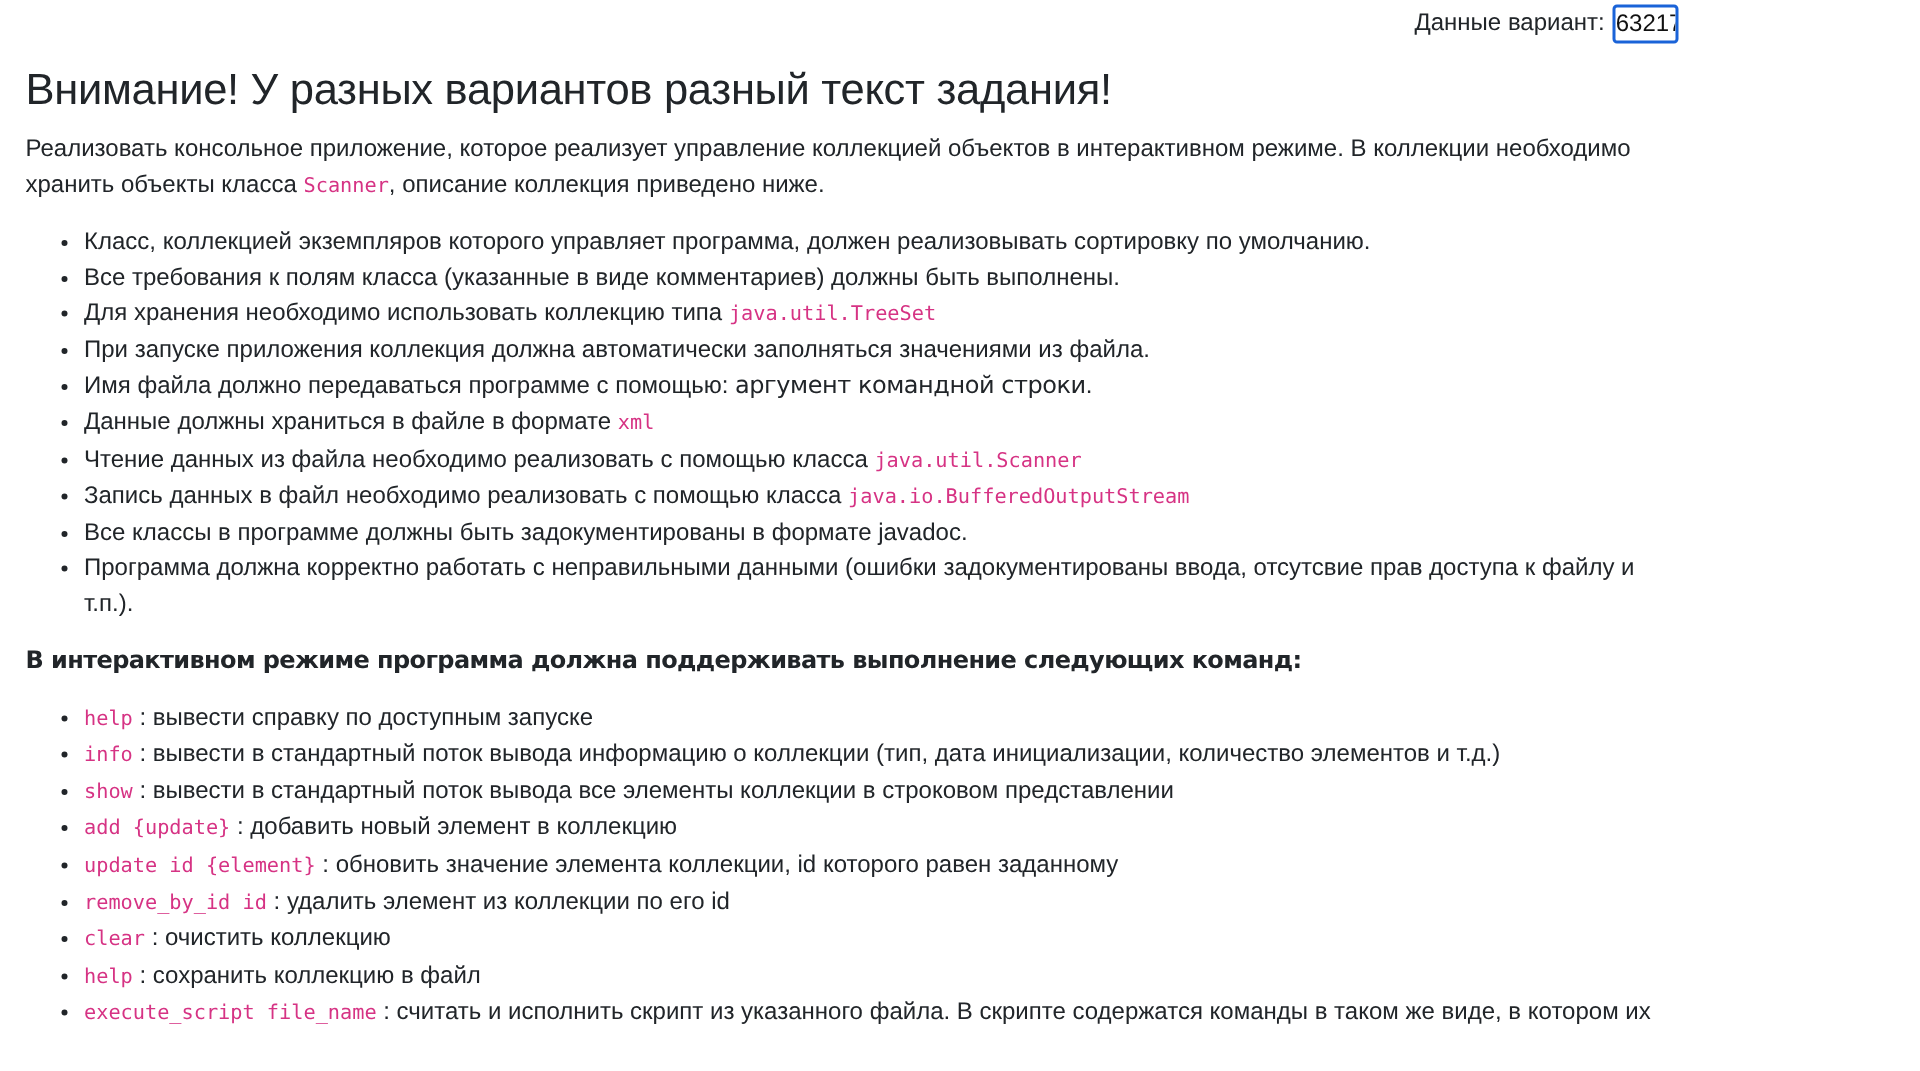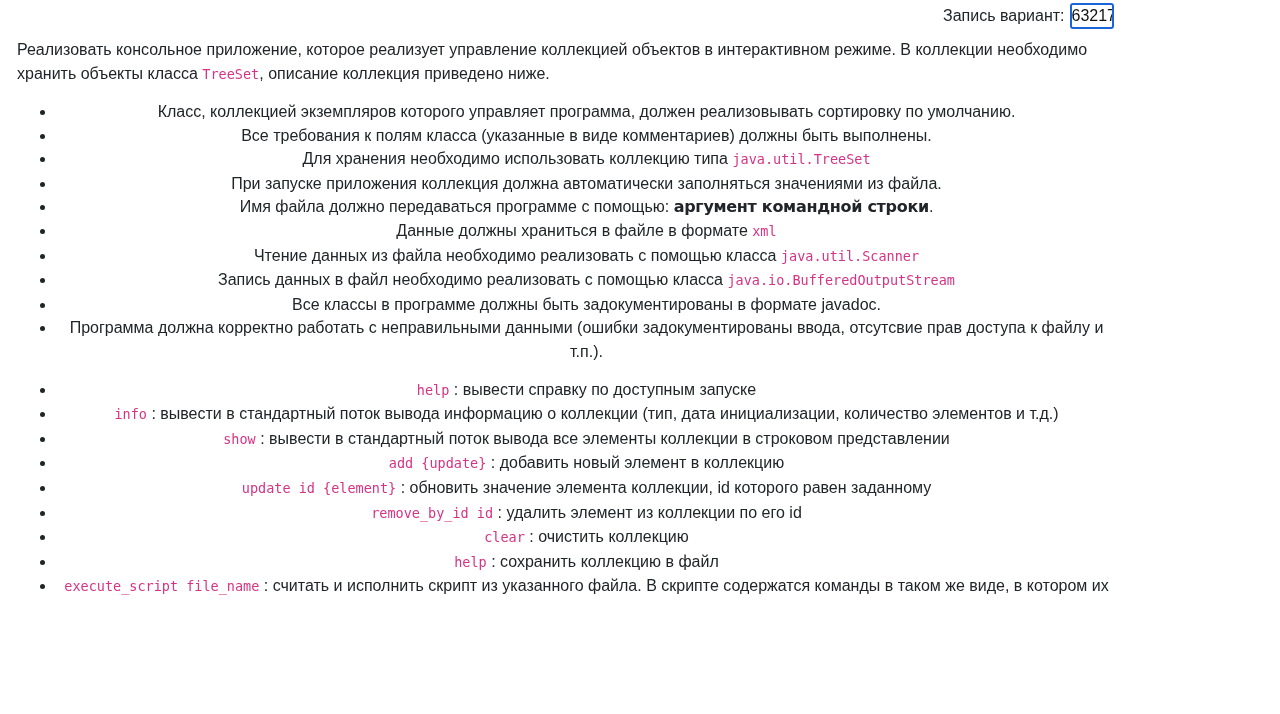--- a/index.html
+++ b/index.html
@@ -73,58 +73,59 @@
       font-size: 16px;
       font-weight: 900;
       margin: 12px 0 16px 0;
       line-height: 22px;
       font-family: "DejaVu Sans", sans-serif;
       letter-spacing: -0.4px;
     }
     ul {
       margin: 0 0 14px 0;
       padding-left: 39px;
-      text-align: center;
     }
     ul li {
       line-height: 23.6px;
       font-size: 16px;
     }
     strong {
-      font-weight: 700;
+      font-weight: 400;
       font-family: "DejaVu Sans", sans-serif;
       letter-spacing: -0.3px;
     }
   </style>
 </head>
 <body>
 
 <div class="variant-bar">
-  <span class="variant-label">Запись вариант:</span>
+  <span class="variant-label">Данные вариант:</span>
   <input class="variant-input" type="text" value="63217" style="">
 </div>
 
 <div class="content">
+  <h1>Внимание! У разных вариантов разный текст задания!</h1>
 
-  <p class="intro"><span>Реализовать консольное приложение, которое реализует управление коллекцией объектов в интерактивном режиме. В коллекции необходимо хранить объекты класса </span><code>TreeSet</code><span>, описание коллекция приведено ниже.</span></p>
+  <p class="intro"><span>Реализовать консольное приложение, которое реализует управление коллекцией объектов в интерактивном режиме. В коллекции необходимо хранить объекты класса </span><code>Scanner</code><span>, описание коллекция приведено ниже.</span></p>
 
 
   <ul>
     <li><span>Класс, коллекцией экземпляров которого управляет программа, должен реализовывать сортировку по умолчанию.</span></li>
     <li><span>Все требования к полям класса (указанные в виде комментариев) должны быть выполнены.</span></li>
     <li><span>Для хранения необходимо использовать коллекцию типа </span><code>java.util.TreeSet</code></li>
     <li><span>При запуске приложения коллекция должна автоматически заполняться значениями из файла.</span></li>
     <li><span>Имя файла должно передаваться программе с помощью: </span><strong>аргумент командной строки</strong><span>.</span></li>
     <li><span>Данные должны храниться в файле в формате </span><code>xml</code></li>
     <li><span>Чтение данных из файла необходимо реализовать с помощью класса </span><code>java.util.Scanner</code></li>
     <li><span>Запись данных в файл необходимо реализовать с помощью класса </span><code>java.io.BufferedOutputStream</code></li>
     <li><span>Все классы в программе должны быть задокументированы в формате javadoc.</span></li>
     <li><span>Программа должна корректно работать с неправильными данными (ошибки задокументированы ввода, отсутсвие прав доступа к файлу и т.п.).</span></li>
   </ul>
 
+  <h2 class="section">В интерактивном режиме программа должна поддерживать выполнение следующих команд:</h2>
 
   <ul>
     <li><code>help</code><span> : вывести справку по доступным запуске</span></li>
     <li><code>info</code><span> : вывести в стандартный поток вывода информацию о коллекции (тип, дата инициализации, количество элементов и т.д.)</span></li>
     <li><code>show</code><span> : вывести в стандартный поток вывода все элементы коллекции в строковом представлении</span></li>
     <li><code>add {update}</code><span> : добавить новый элемент в коллекцию</span></li>
     <li><code>update id {element}</code><span> : обновить значение элемента коллекции, id которого равен заданному</span></li>
     <li><code>remove_by_id id</code><span> : удалить элемент из коллекции по его id</span></li>
     <li><code>clear</code><span> : очистить коллекцию</span></li>
     <li><code>help</code><span> : сохранить коллекцию в файл</span></li>

